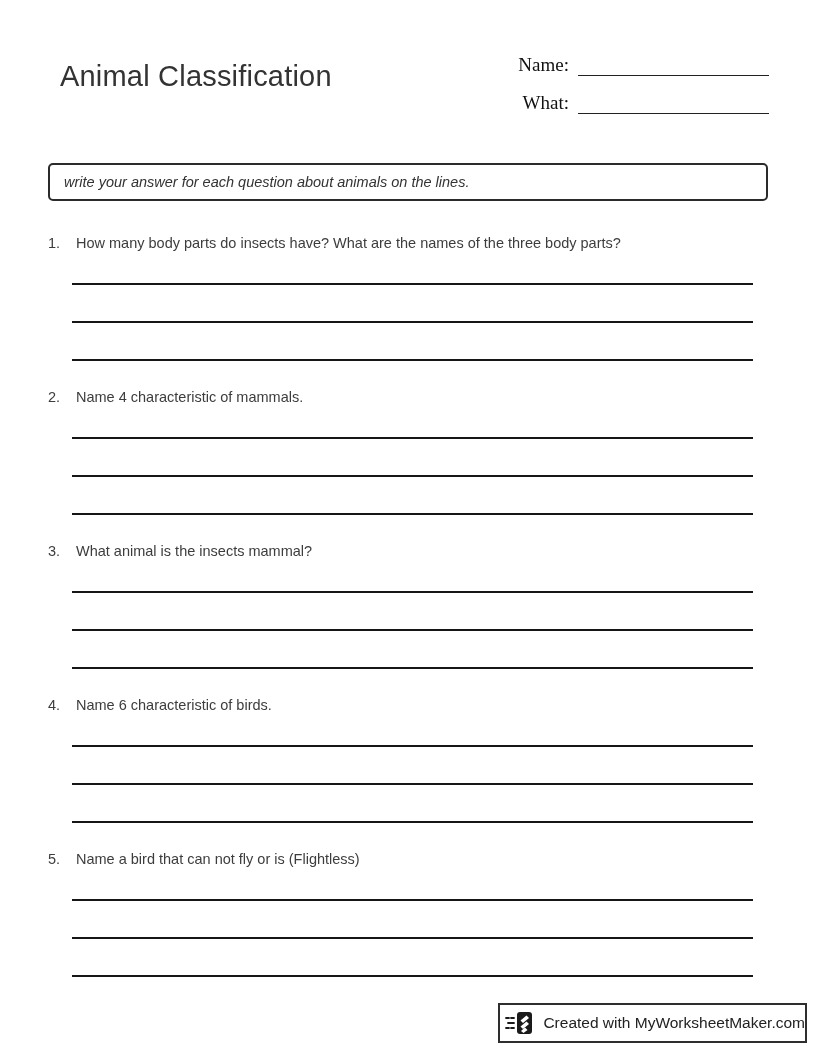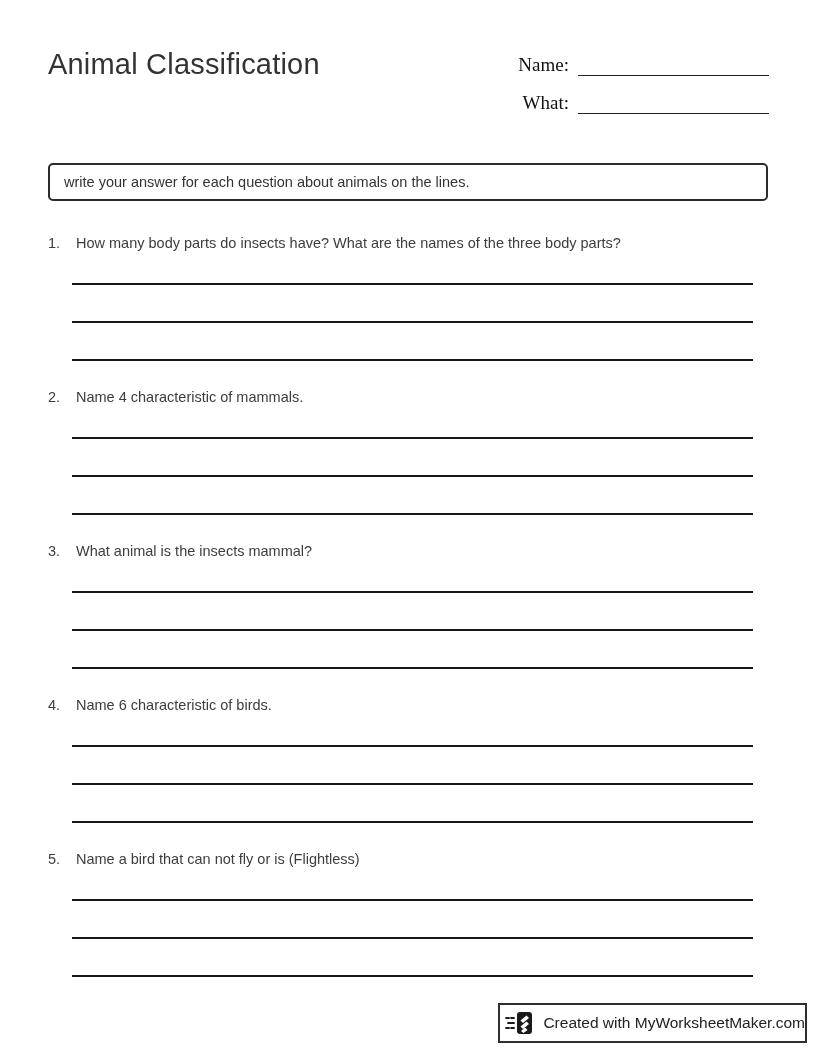--- a/index.html
+++ b/index.html
@@ -10,21 +10,21 @@
     background: #ffffff;
     font-family: "Liberation Sans", "DejaVu Sans", sans-serif;
     overflow: hidden;
   }
 
   
   .title {
     position: absolute;
     left: 48px;
     top: 48px;
-    margin: 0;
+    margin: 12px;
     font-size: 29px;
     font-weight: 400;
     color: #333333;
     letter-spacing: 0.2px;
   }
   .meta {
     position: absolute;
     top: 50px;
     right: 47px;
     width: 260px;
@@ -56,20 +56,21 @@
     width: 720px;
     height: 38px;
     box-sizing: border-box;
     border: 2px solid #2b2b2b;
     border-radius: 5px;
     display: flex;
     align-items: center;
     padding-left: 14px;
     font-size: 14.5px;
     color: #333333;
+    font-style: italic;
   }
 
   
   .questions {
     position: absolute;
     top: 233px;
     left: 0;
     width: 100%;
   }
   .question { height: 154px; }

